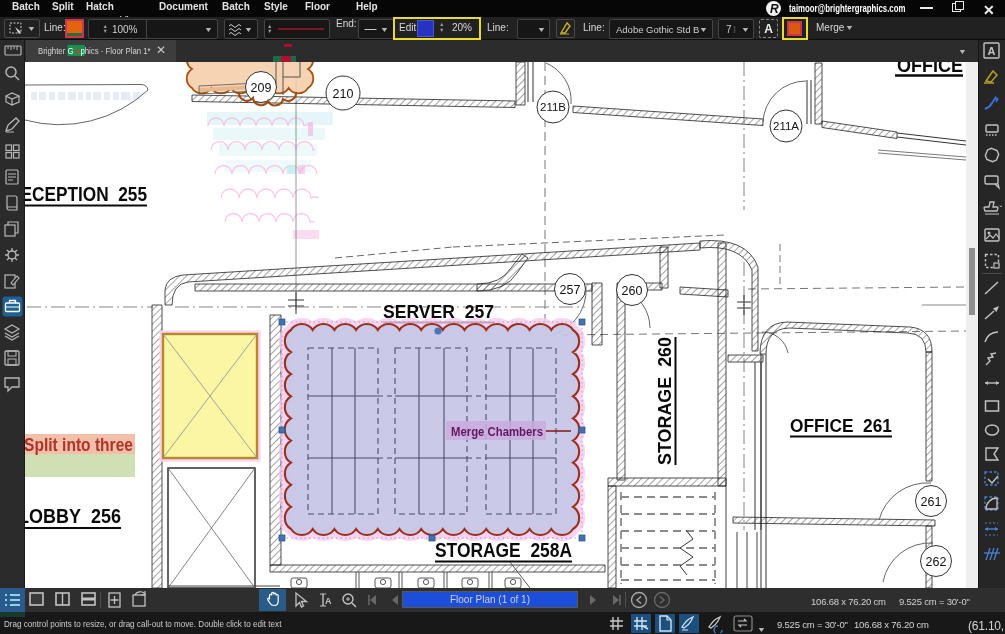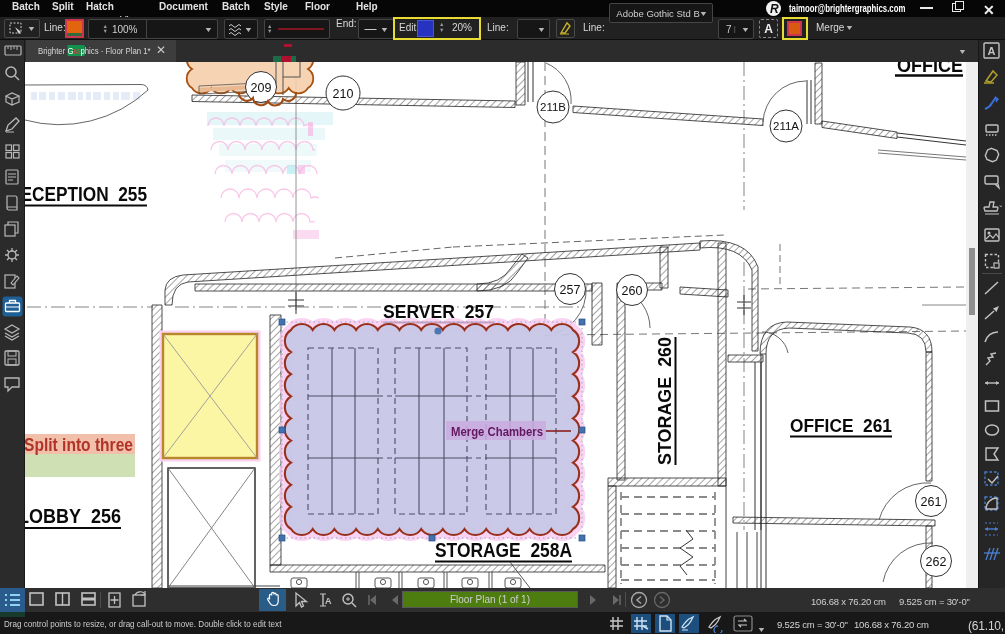--- a/index.html
+++ b/index.html
@@ -67,21 +67,21 @@
 <div class="abs lbl" style="left:487px;top:22px">Line:</div>
 <div class="abs fld" style="left:517px;top:19px;width:33px;justify-content:flex-end">
     <span class="chev" style="margin-right:4px">▼</span>
   </div>
 <div class="abs" style="left:556px;top:19px;width:19px;height:19px;border:1px solid #4a4a4a;border-radius:2px">
 <svg width="17" height="17">
       <path d="M4,13 L10,3 L13,6 L8,13 Z" fill="none" stroke="#c8b22a" stroke-width="1.4"></path>
       <line x1="3" y1="14" x2="12" y2="14" stroke="#c8b22a"></line>
     </svg></div>
 <div class="abs lbl" style="left:583px;top:22px">Line:</div>
-<div class="abs fld" style="left:609px;top:3px;width:104px;">
+<div class="abs fld" style="left:609px;top:19px;width:104px;justify-content:space-between">
     <span style="margin-left:6px;font-size:9.5px">Adobe Gothic Std B</span>
     <span class="chev" style="margin-right:5px">▼</span>
   </div>
 <div class="abs fld" style="left:718px;top:19px;width:36px;justify-content:space-between">
     <span style="margin-left:7px">7</span>
     <span class="chev" style="margin-right:5px;border-left:1px solid #454545;padding-left:4px">▼</span>
   </div>
 <div class="abs" style="left:759px;top:19px;width:19px;height:19px;border:1px dashed #888;border-radius:2px;color:#eee;font-weight:bold;font-size:12px;text-align:center;line-height:18px">A</div>
 <div class="abs" style="left:782px;top:17px;width:26px;height:23px;border:2.5px solid #e8dc33"></div>
 <div class="abs" style="left:787px;top:21px;width:15px;height:15px;background:#d85a10;border:2px solid #cb3550"></div>
@@ -290,21 +290,21 @@
     <line x1="12" y1="12" x2="16" y2="16" stroke="#c2c2c2" stroke-width="1.4"></line>
     <path d="M8,6 v4 M6,8 h4" stroke="#c2c2c2"></path>
   </svg>
 <svg class="abs" style="left:364px;top:591px" width="18" height="18">
     <path d="M12,4 l-6,5 l6,5 z" fill="#686868"></path>
     <line x1="5" y1="4" x2="5" y2="14" stroke="#686868" stroke-width="1.5"></line>
   </svg>
 <svg class="abs" style="left:386px;top:591px" width="18" height="18">
     <path d="M12,4 l-6,5 l6,5 z" fill="#686868"></path>
   </svg>
-<div class="abs" style="left:402px;top:591px;width:176px;height:17px;background:#4d7c0f;border:1px solid #585858;color:#cfcfcf;font-size:10px;text-align:center;line-height:16px">Floor Plan (1 of 1)</div>
+<div class="abs" style="left:402px;top:591px;width:176px;height:17px;background:#1d4ed8;border:1px solid #585858;color:#cfcfcf;font-size:10px;text-align:center;line-height:16px">Floor Plan (1 of 1)</div>
 <svg class="abs" style="left:584px;top:591px" width="18" height="18">
     <path d="M6,4 l6,5 l-6,5 z" fill="#686868"></path>
   </svg>
 <svg class="abs" style="left:607px;top:591px" width="18" height="18">
     <path d="M6,4 l6,5 l-6,5 z" fill="#686868"></path>
     <line x1="13" y1="4" x2="13" y2="14" stroke="#686868" stroke-width="1.5"></line>
   </svg>
 <div class="abs" style="left:625px;top:592px;width:1px;height:15px;background:#4e4e4e"></div>
 <svg class="abs" style="left:630px;top:591px" width="18" height="18">
     <circle cx="9" cy="9" r="7.5" fill="none" stroke="#a8a8a8" stroke-width="1.3"></circle>

